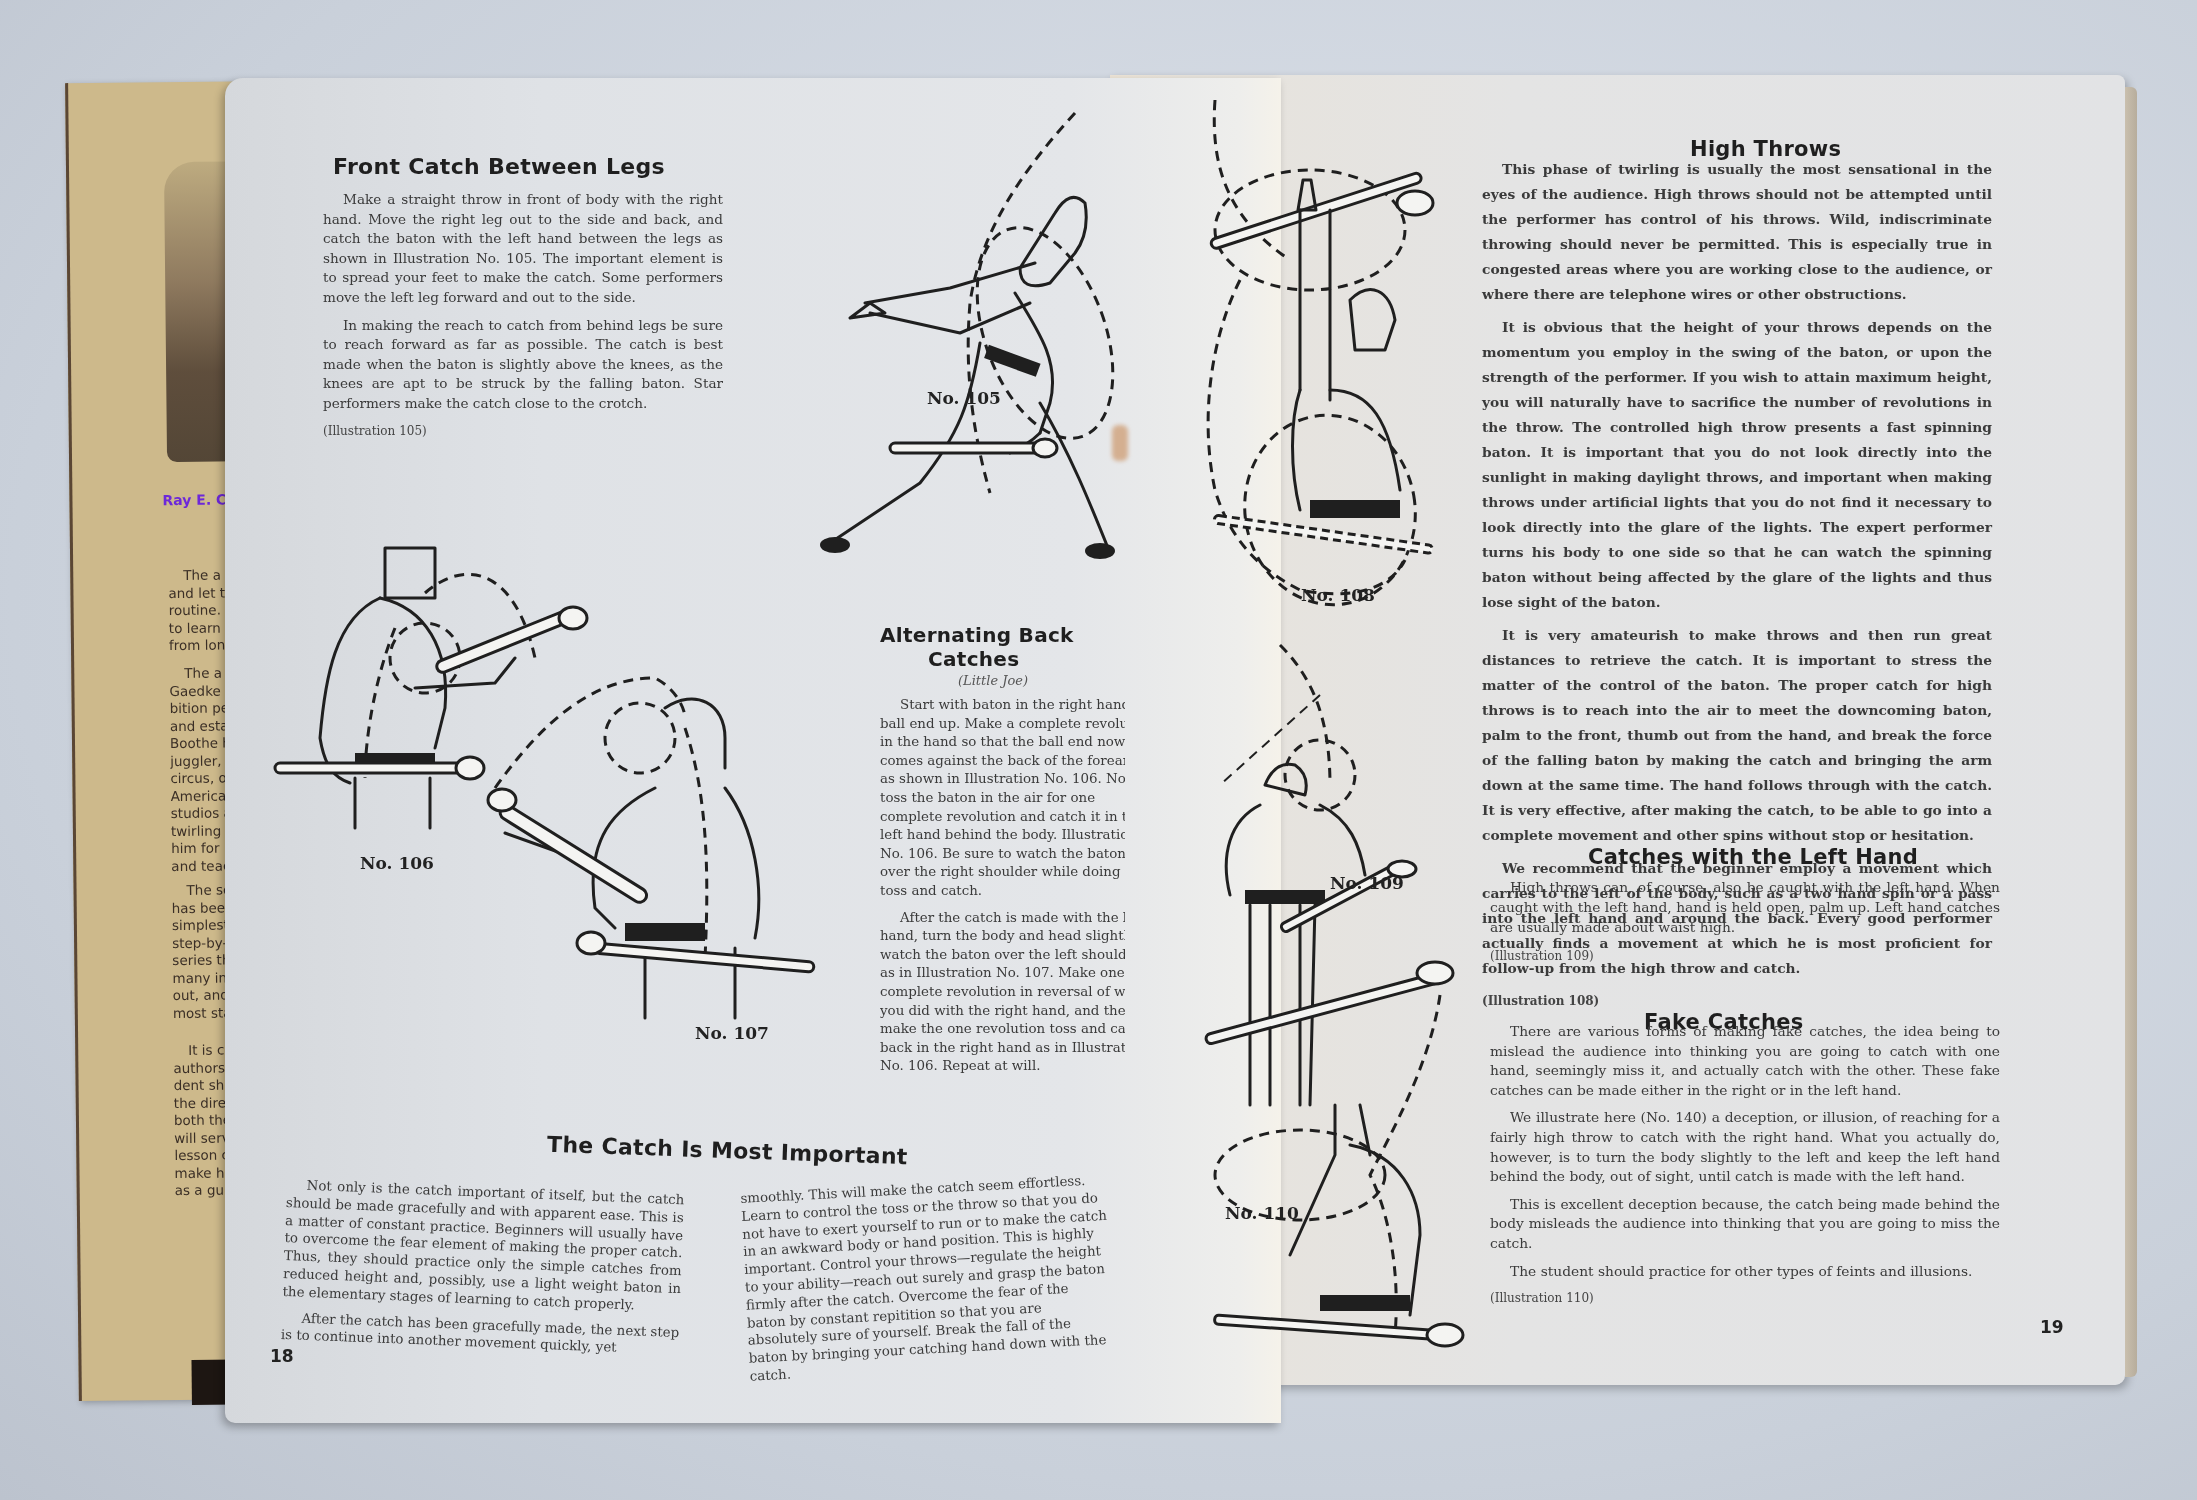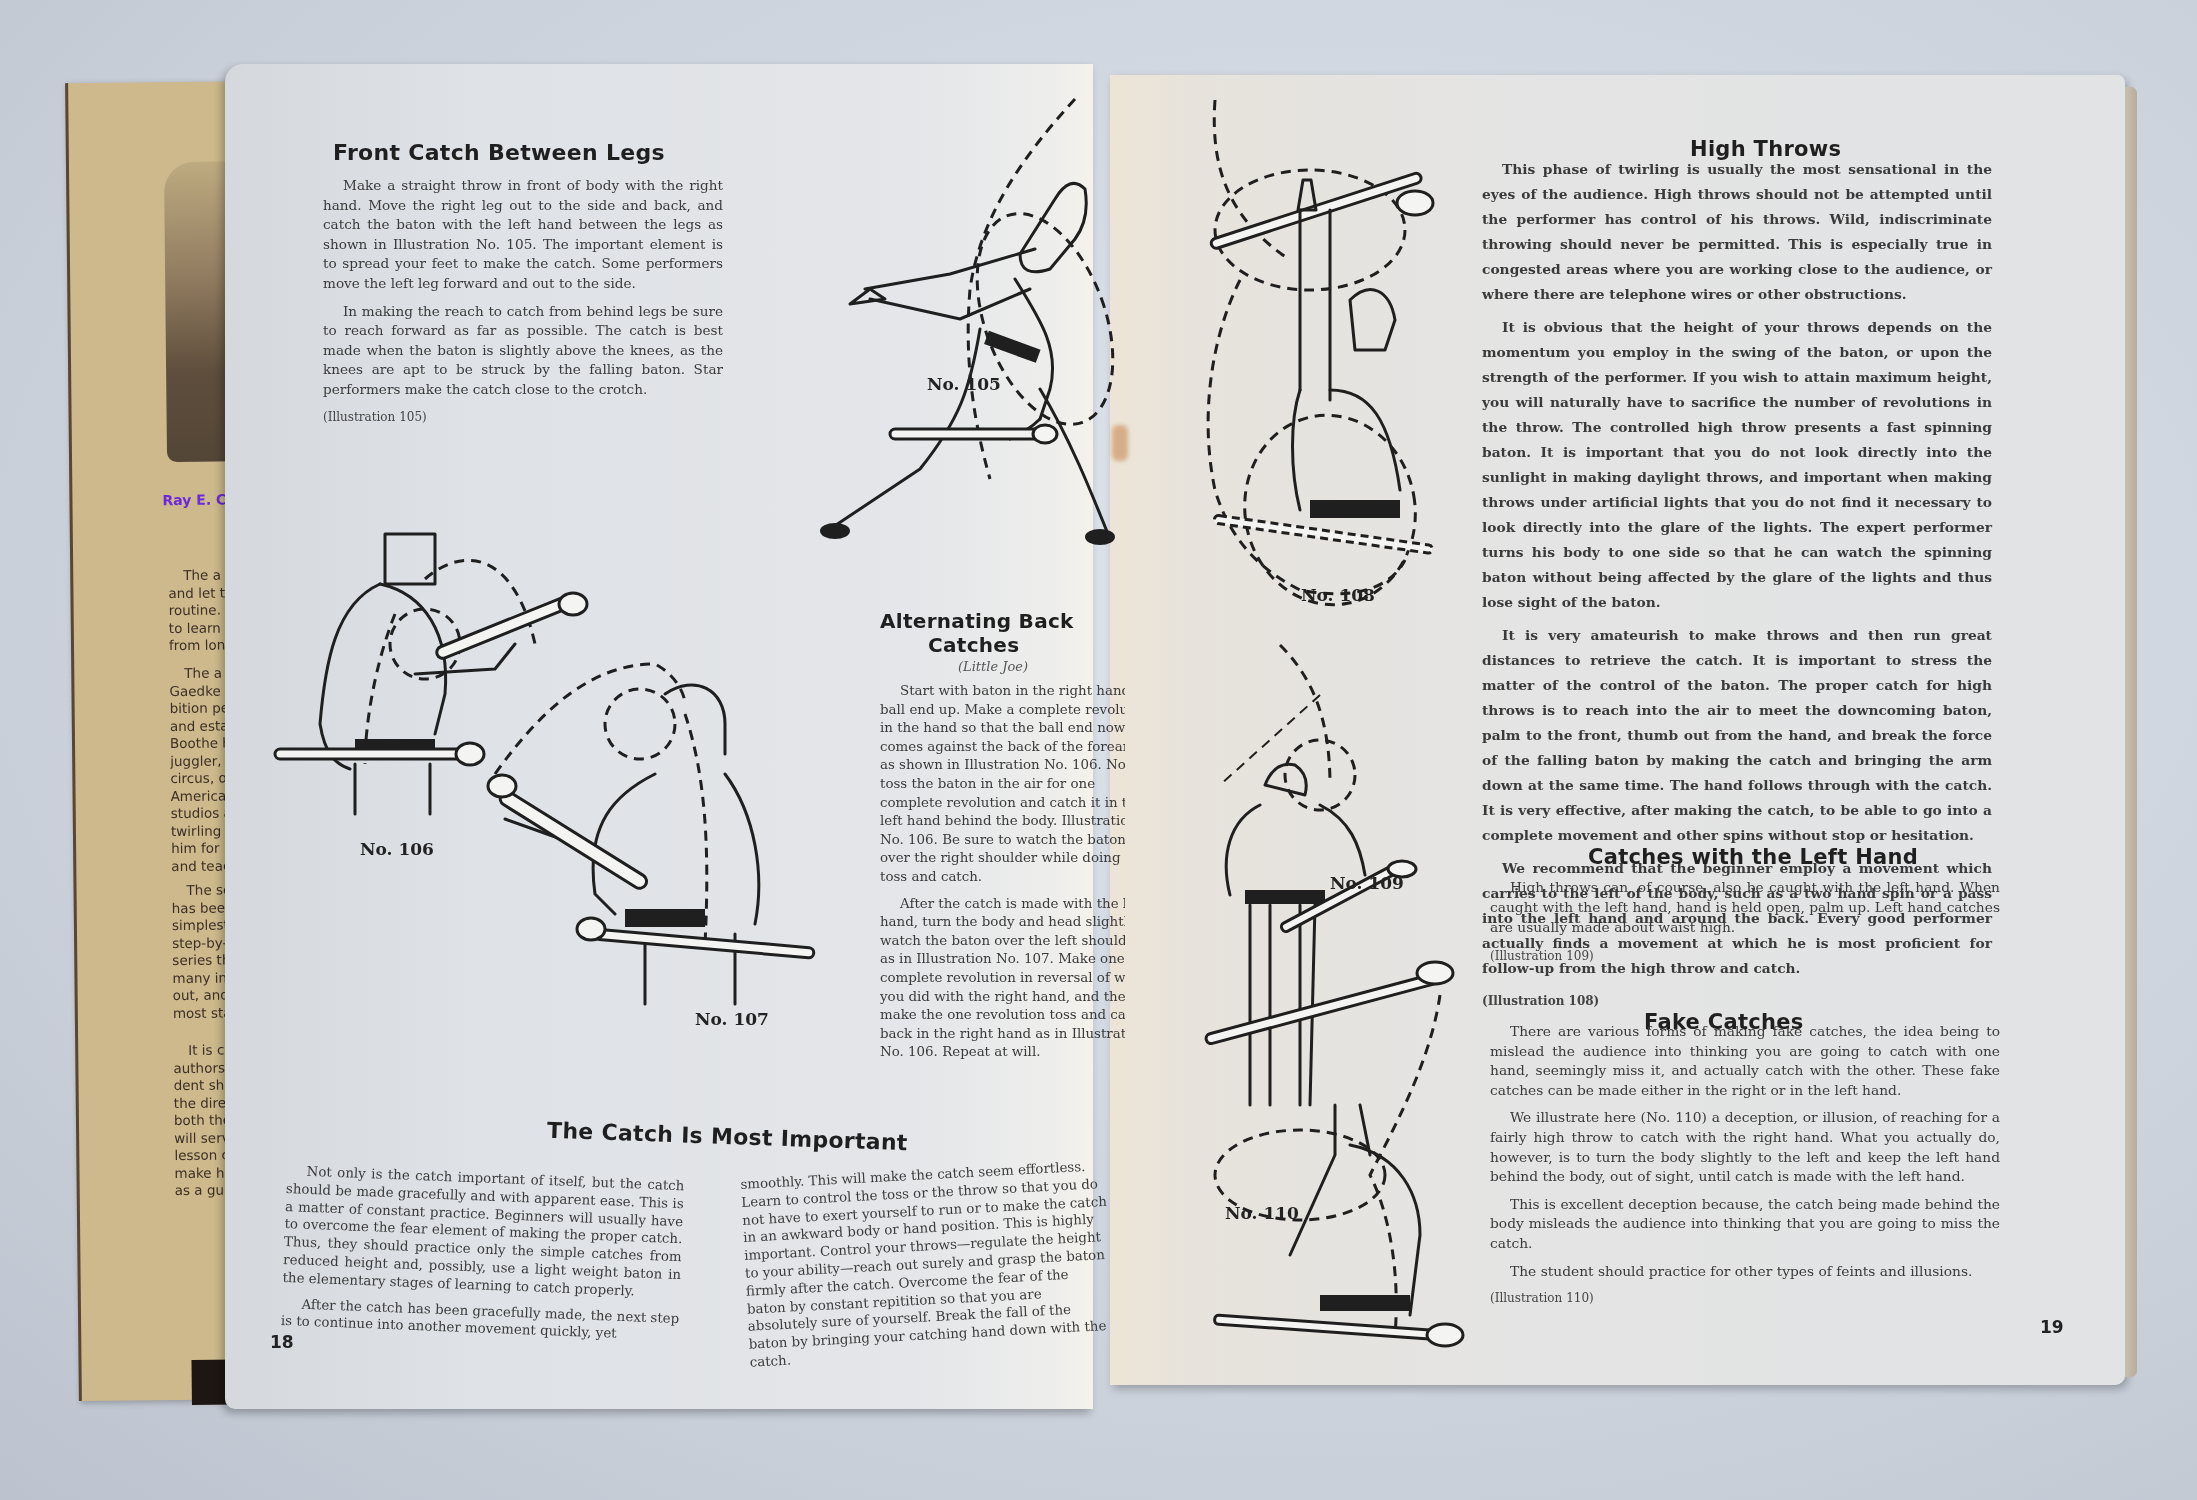--- a/index.html
+++ b/index.html
@@ -8,21 +8,21 @@
   .bg-shade{position:absolute;inset:0;background:radial-gradient(ellipse at 60% 40%,#dfe4ec 0%,#c9d0da 70%,#bcc3ce 100%);}
   
   .back-cover{position:absolute;left:72px;top:82px;width:210px;height:1318px;background:#cdb98b;
       border-left:3px solid #5a4634;box-shadow:2px 2px 6px rgba(0,0,0,.25);transform:rotate(-0.6deg);}
   .back-cover .photo{position:absolute;left:95px;top:80px;width:70px;height:300px;
       background:linear-gradient(180deg,#b8a67c 0%,#7a6550 40%,#3a2a22 70%,#2b201a 100%);opacity:.75;border-radius:30px 0 0 10px;}
   .back-cover .caption{position:absolute;left:90px;top:410px;font-family:"DejaVu Sans",sans-serif;font-weight:bold;font-size:14px;color:#6d28d9;}
   .back-cover .col{position:absolute;left:95px;font-family:"DejaVu Sans",sans-serif;font-size:13.5px;line-height:17.5px;color:#3b2f26;width:80px;overflow:hidden;white-space:nowrap;}
   .back-cover .blk{position:absolute;left:110px;top:1278px;width:70px;height:45px;background:#1d1612;}
   
-  .page-left{position:absolute;left:225px;top:64px;width:868px;height:1345px;background:#dcdfe3;
+  .page-left{position:absolute;left:225px;top:78px;width:1056px;height:1345px;background:#dcdfe3;
       border-radius:18px 0 0 10px;box-shadow:-3px 4px 8px rgba(0,0,0,.28);
       background-image:linear-gradient(90deg,#d5d8dc 0%,#dfe2e6 30%,#e4e6e9 80%,#eeeeec 96%,#f5f2ea 100%);}
   .page-right{position:absolute;left:1110px;top:75px;width:1015px;height:1310px;
       background-image:linear-gradient(90deg,#ede4d6 0%,#e7e3dc 8%,#e4e4e4 40%,#e2e3e5 100%);
       border-radius:0 8px 10px 0;box-shadow:3px 4px 8px rgba(0,0,0,.25);}
   .page-right::after{content:"";position:absolute;right:-12px;top:12px;width:12px;height:1290px;
       background:linear-gradient(90deg,#c9bfae,#b7ad9c);border-radius:0 6px 6px 0;}
   .stain{position:absolute;left:1112px;top:425px;width:16px;height:36px;background:#c88a56;opacity:.6;border-radius:6px;filter:blur(2px);}
   h2{margin:0;font-family:"DejaVu Sans",sans-serif;font-weight:bold;color:#1f1f1f;letter-spacing:.3px;}
   .txt{font-family:"DejaVu Serif",serif;font-size:13.6px;line-height:19.6px;color:#3a3a3a;text-align:justify;}
@@ -224,20 +224,20 @@
 
   <h2 style="position:absolute;left:478px;top:770px;font-size:21px;">Catches with the Left Hand</h2>
   <div class="txt" style="position:absolute;left:380px;top:802px;width:510px;font-size:13.8px;line-height:20.2px;">
     <p>High throws can, of course, also be caught with the left hand. When caught with the left hand, hand is held open, palm up. Left hand catches are usually made about waist high.</p>
     <p class="ill">(Illustration 109)</p>
   </div>
 
   <h2 style="position:absolute;left:534px;top:915px;font-size:21px;margin-top:20px;">Fake Catches</h2>
   <div class="txt" style="position:absolute;left:380px;top:947px;width:510px;font-size:13.8px;line-height:19.6px;">
     <p>There are various forms of making fake catches, the idea being to mislead the audience into thinking you are going to catch with one hand, seemingly miss it, and actually catch with the other. These fake catches can be made either in the right or in the left hand.</p>
-    <p>We illustrate here (No. 110) a deception, or illusion, of reaching for a fairly high throw to catch with the right hand. What you actually do, however, is to turn the body slightly to the left and keep the left hand behind the body, out of sight, until catch is made with the left hand.</p>
+    <p>We illustrate here (No. 140) a deception, or illusion, of reaching for a fairly high throw to catch with the right hand. What you actually do, however, is to turn the body slightly to the left and keep the left hand behind the body, out of sight, until catch is made with the left hand.</p>
     <p>This is excellent deception because, the catch being made behind the body misleads the audience into thinking that you are going to miss the catch.</p>
     <p>The student should practice for other types of feints and illusions.</p>
     <p class="ill">(Illustration 110)</p>
   </div>
 
   <div class="pagenum" style="left:930px;top:1242px;">19</div>
 </div>
 
 </body></html>

